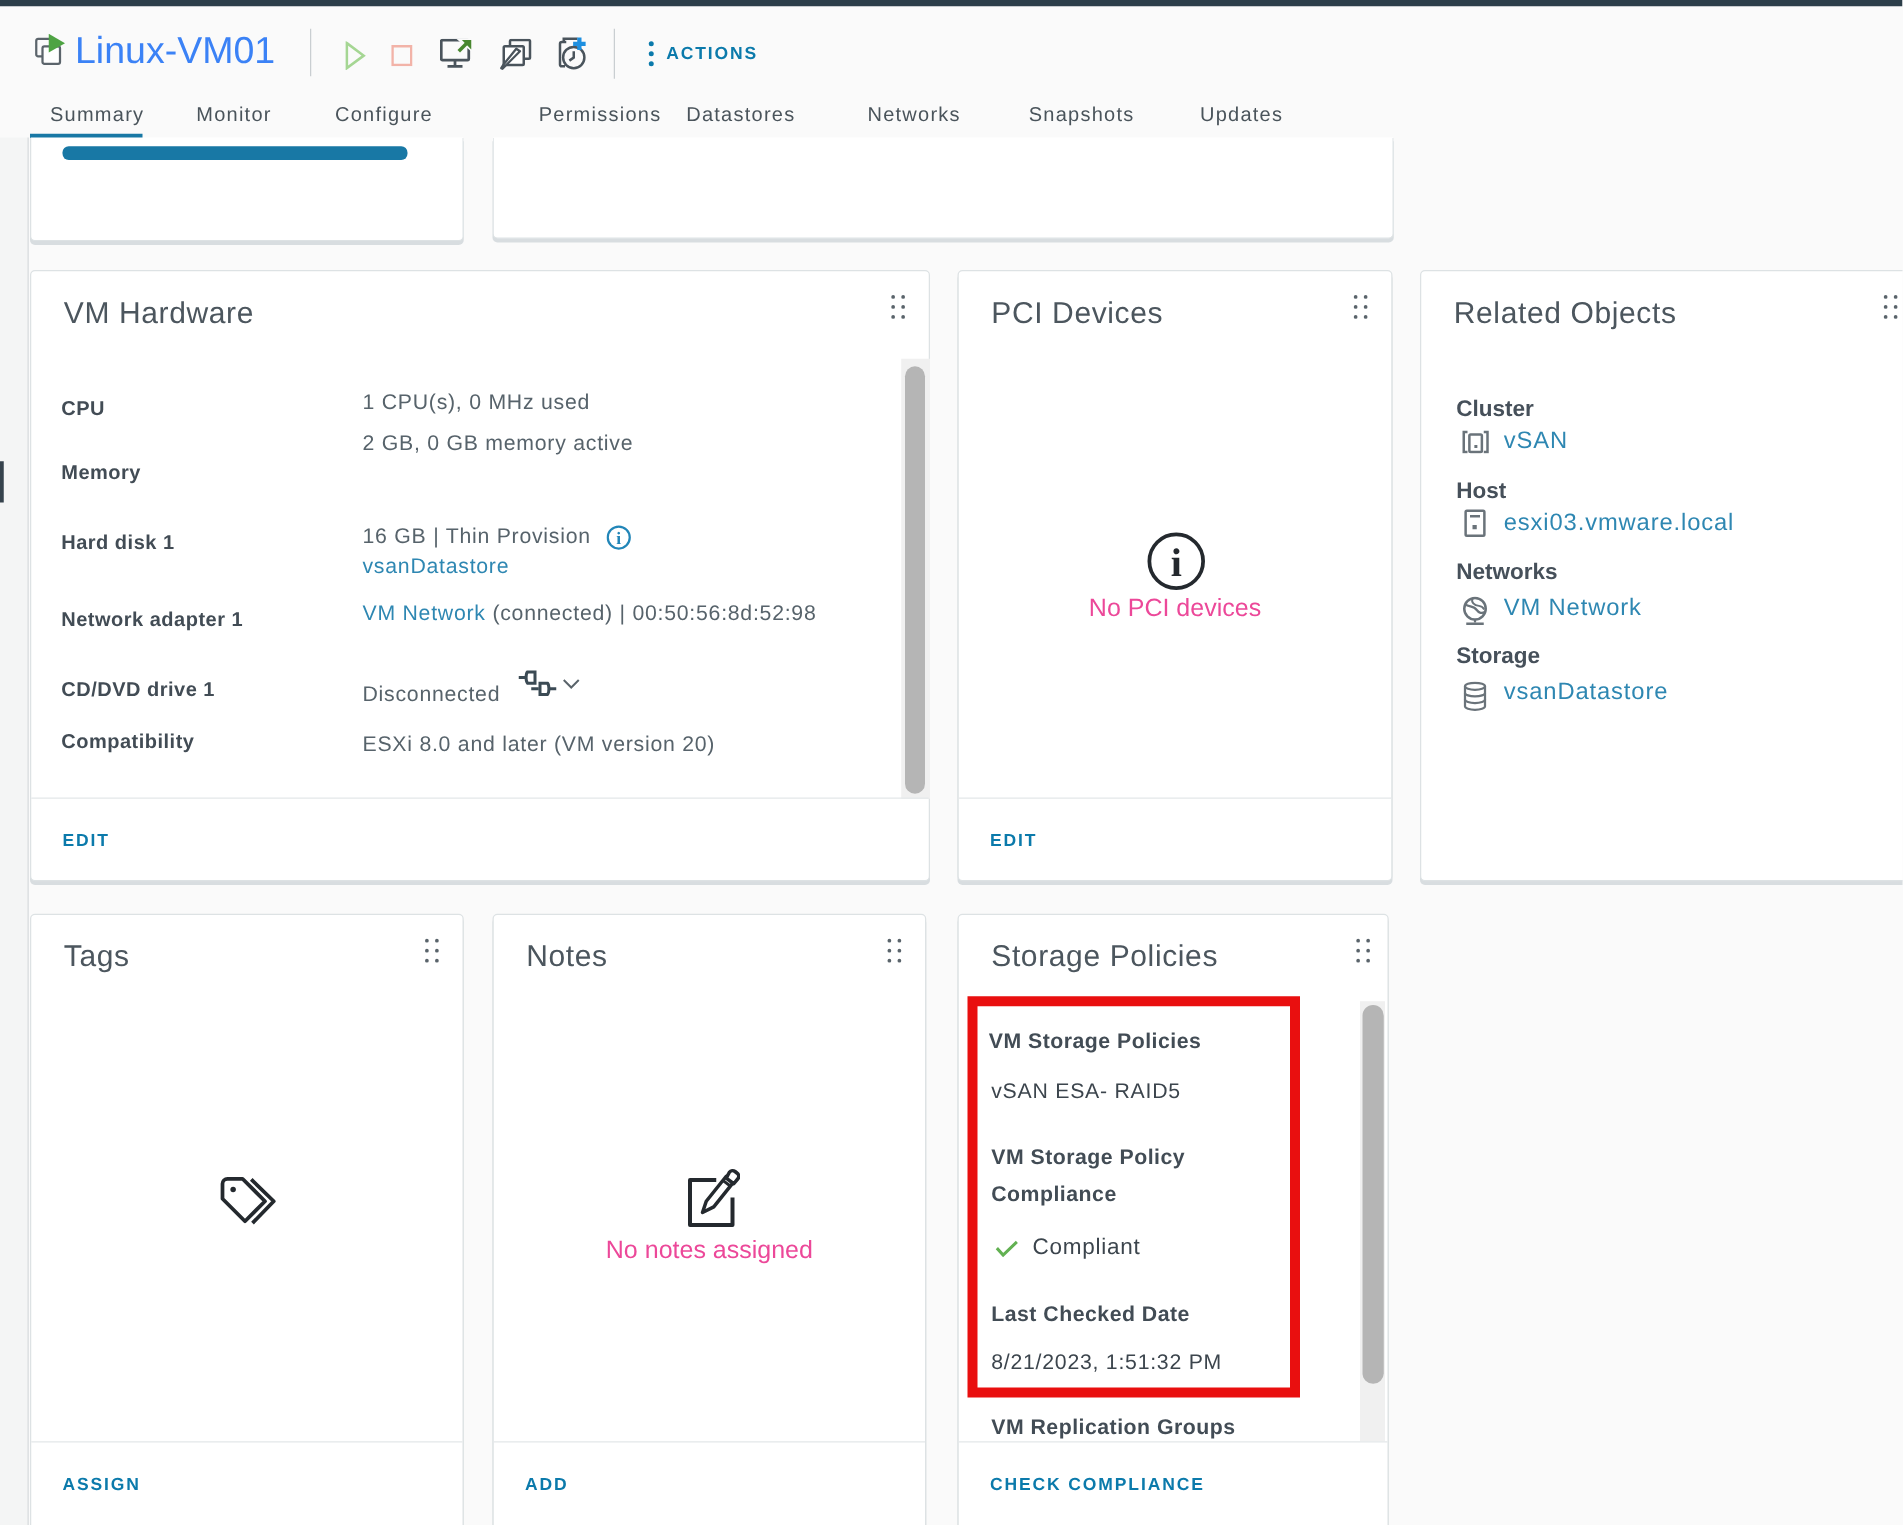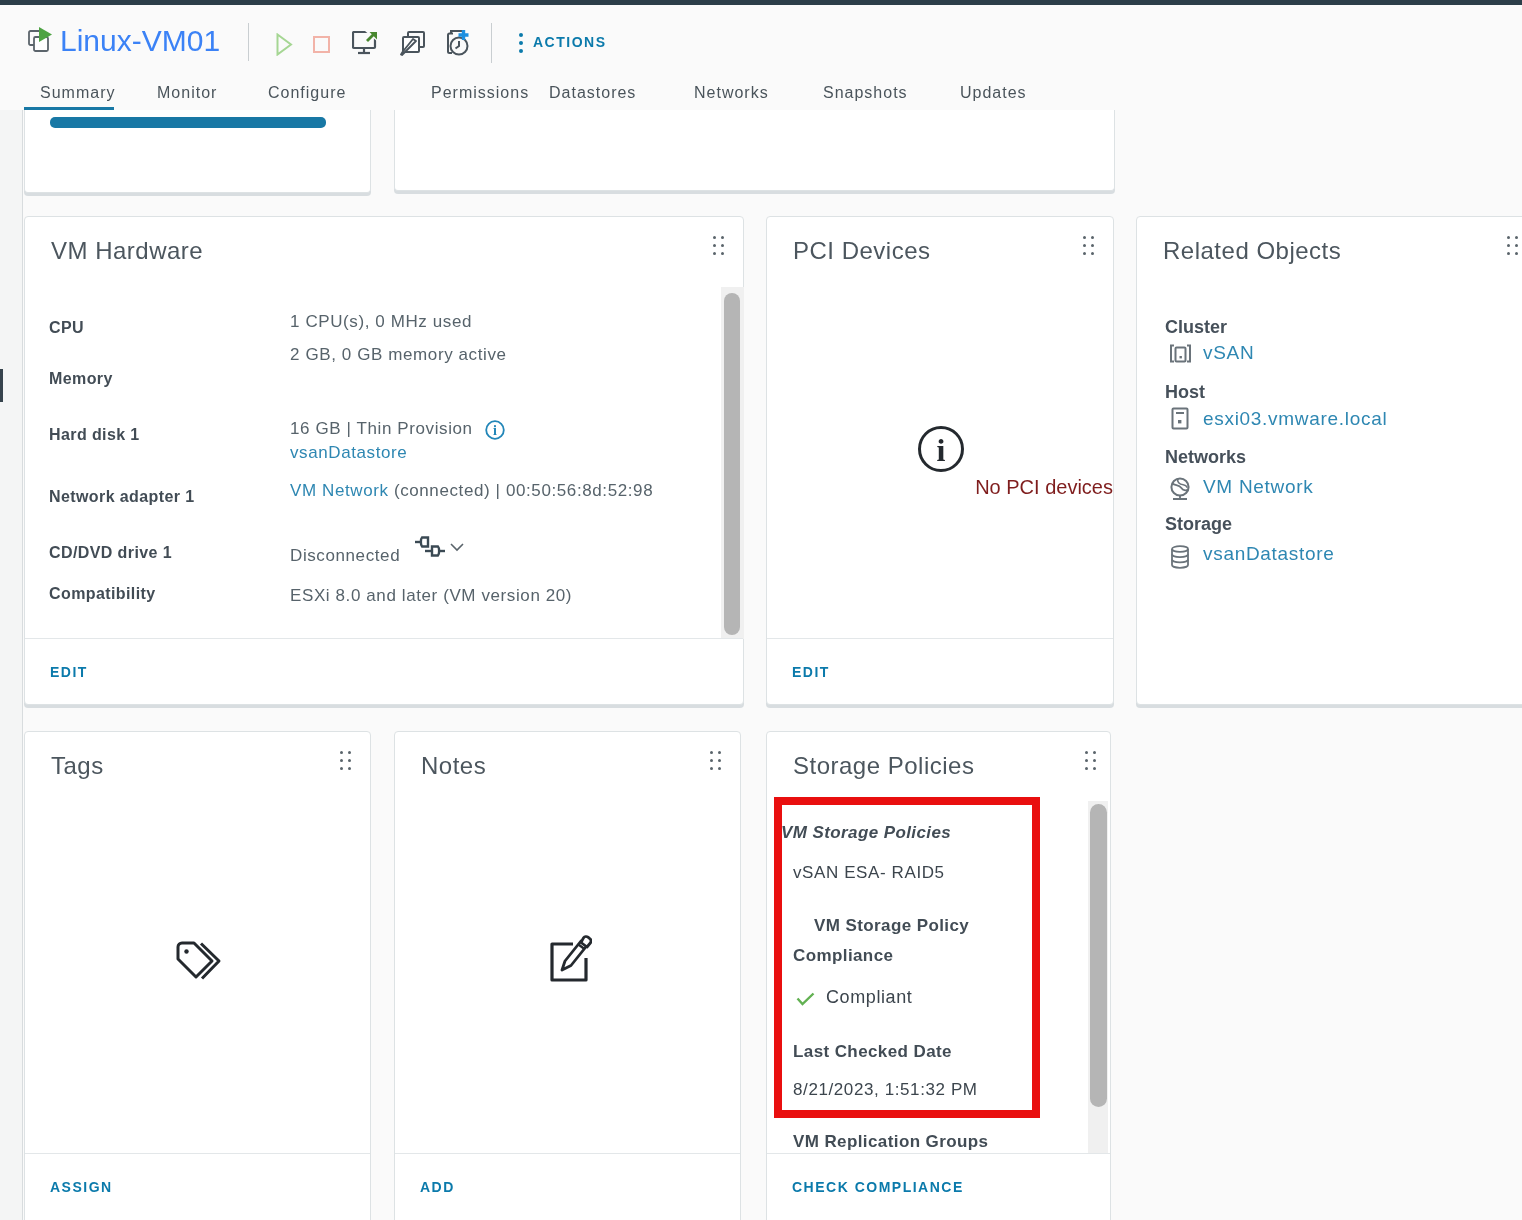--- a/index.html
+++ b/index.html
@@ -23,21 +23,21 @@
 .dots i { position:absolute; width:3px; height:3px; border-radius:50%; background:#5a646b; }
 .cfoot { position:absolute; left:0; right:0; border-top:1px solid #e3e7e9; }
 .blink { color:#0b7aab; font-size:14px; font-weight:bold; letter-spacing:1.5px; }
 .lbl { position:absolute; font-size:16px; font-weight:bold; color:#424c55; letter-spacing:0.4px; }
 .val { position:absolute; font-size:17px; color:#57636b; letter-spacing:0.6px; }
 a.lk { color:#2e87b2; text-decoration:none; }
 .sbtrack { position:absolute; background:#f0f0f0; }
 .sbthumb { position:absolute; background:#b5b5b5; border-radius:9px; }
 .seclbl { position:absolute; font-size:18px; font-weight:bold; color:#46505a; }
 .secitem { position:absolute; font-size:19px; letter-spacing:0.7px; }
-.empty { position:absolute; left:0; width:100%; text-align:right; font-size:20px; color:#7f1d1d; }
+.empty { position:absolute; left:0; width:100%; text-align:center; font-size:20px; color:#ec4899; }
 #redbox { left:774px; top:797px; width:266px; height:321px; border:8px solid #e90f0f; }
 </style>
 </head>
 <body>
 <div id="stage">
   <div id="topbar" class="abs"></div>
 
   <svg class="abs" style="left:28px; top:27px;" width="25" height="27" viewBox="0 0 25 27">
     <rect x="1" y="4" width="14" height="14" rx="1.5" fill="none" stroke="#5b646b" stroke-width="1.8"></rect>
     <rect x="6" y="10" width="14" height="14" rx="1.5" fill="#fff" stroke="#5b646b" stroke-width="1.8"></rect>
@@ -230,37 +230,38 @@
         <i style="left: 8px; top: 8px;"></i>
         <i style="left: 0px; top: 16px;"></i>
         <i style="left: 8px; top: 16px;"></i>
       </div>
     <svg class="abs" style="left:153px; top:203px;" width="44" height="48" viewBox="0 0 44 48">
       <path d="M25 9 L4 9 L4 45 L38 45 L38 23" fill="none" stroke="#24292e" stroke-width="3.2" stroke-linejoin="round"></path>
       <path d="M14 35 L17 26 L33 6 L39 10.5 L23 30.5 L14 35 Z" fill="#fff" stroke="#24292e" stroke-width="2.8" stroke-linejoin="round"></path>
       <path d="M35.5 2.8 C36.6 1.4 38.7 1.2 40 2.2 L41.8 3.6 C43.2 4.6 43.4 6.7 42.3 8 L39 12 L33 7.5 Z" fill="#fff" stroke="#24292e" stroke-width="2.8" stroke-linejoin="round"></path>
       <line x1="30.5" y1="9.5" x2="36.5" y2="14" stroke="#24292e" stroke-width="2.4"></line>
     </svg>
+    <div class="empty" style="top:257px;">No notes assigned</div>
     <div class="cfoot" style="top:421px;"></div>
     <div class="abs blink" style="left:25px; top:447px;">ADD</div>
   </div>
 
   <div class="card" id="stpol" style="left:766px; top:731px; width:345px; height:520px;">
     <div class="ctitle">Storage Policies</div>
     <div class="dots" style="right:14px; top:19px;">
         <i style="left: 0px; top: 0px;"></i>
         <i style="left: 8px; top: 0px;"></i>
         <i style="left: 0px; top: 8px;"></i>
         <i style="left: 8px; top: 8px;"></i>
         <i style="left: 0px; top: 16px;"></i>
         <i style="left: 8px; top: 16px;"></i>
       </div>
-    <div class="lbl" style="left:14px; top:91px; font-size:17px;font-style:italic;">VM Storage Policies</div>
+    <div class="lbl" style="left:24px; top:91px; font-size:17px;">VM Storage Policies</div>
     <div class="val" style="left:26px; top:131px; color:#3c454d;">vSAN ESA- RAID5</div>
-    <div class="lbl" style="left:26px; top:184px; font-size:17px;margin-left:21px;">VM Storage Policy</div>
+    <div class="lbl" style="left:26px; top:184px; font-size:17px;">VM Storage Policy</div>
     <div class="lbl" style="left:26px; top:214px; font-size:17px;">Compliance</div>
     <svg class="abs" style="left:29px; top:260px;" width="19" height="14" viewBox="0 0 19 14">
       <path d="M1.5 6.5 L6.5 12 L17.5 1.5" fill="none" stroke="#62b152" stroke-width="2.4"></path>
     </svg>
     <div class="val" style="left:59px; top:255px; color:#3c454d; font-size:18px;">Compliant</div>
     <div class="lbl" style="left:26px; top:310px; font-size:17px;">Last Checked Date</div>
     <div class="val" style="left:26px; top:348px; color:#3c454d;">8/21/2023, 1:51:32 PM</div>
     <div class="lbl" style="left:26px; top:400px; font-size:17px;">VM Replication Groups</div>
     <div class="sbtrack" style="left:321px; top:69px; width:20px; height:352px;"></div>
     <div class="sbthumb" style="left:323px; top:72px; width:17px; height:303px;"></div>

